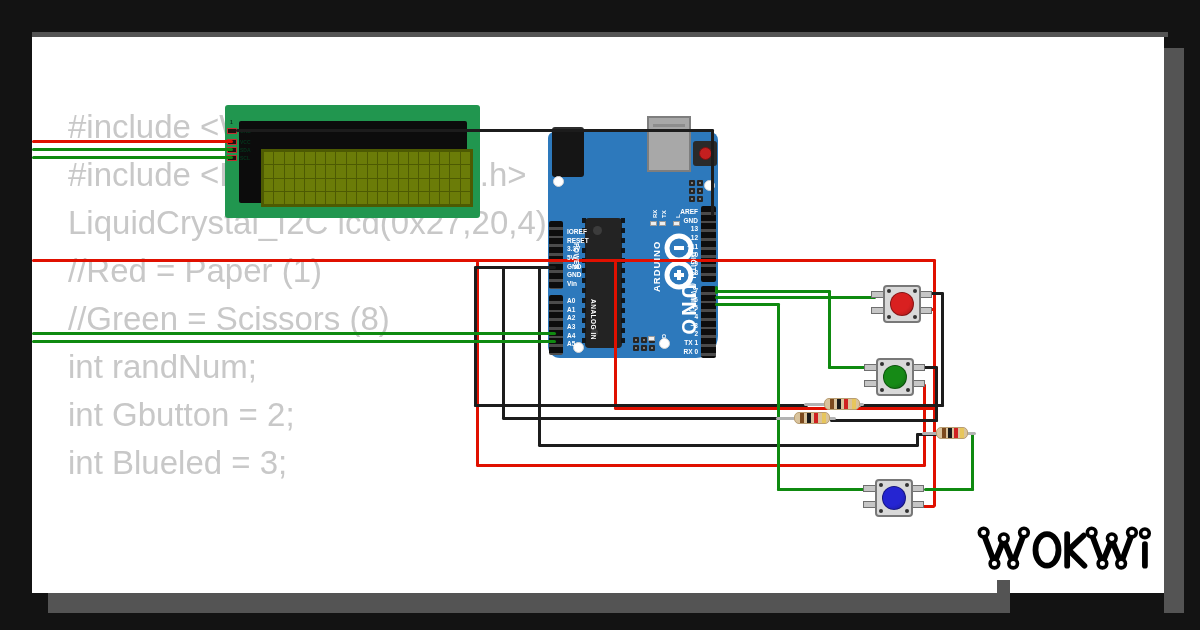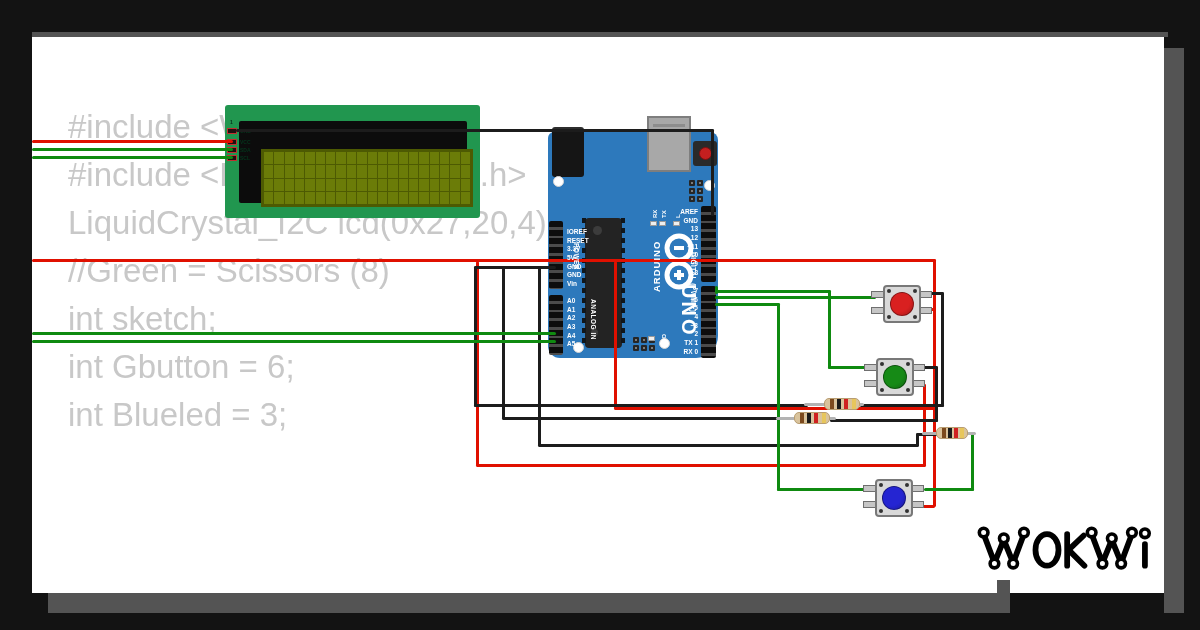--- a/index.html
+++ b/index.html
@@ -71,23 +71,24 @@
   <div class="shadow" style="left:32px;top:32px;width:1136px;height:5px;z-index:12;"></div>
   <div class="shadow" style="left:1164px;top:48px;width:20px;height:565px;z-index:12;"></div>
   <div class="shadow" style="left:997px;top:580px;width:13px;height:13px;z-index:12;"></div>
   <div class="shadow" style="left:48px;top:593px;width:962px;height:20px;z-index:12;"></div>
 
 
   <div class="code">
       <div>#include &lt;Wire.h&gt;</div>
       <div>#include &lt;LiquidCrystal_I2C.h&gt;</div>
       <div>LiquidCrystal_I2C lcd(0x27,20,4);</div>
+      <div>//Red = Paper (1)</div>
       <div>//Green = Scissors (8)</div>
-      <div>int sketch;</div>
-      <div>int Gbutton = 6;</div>
+      <div>int randNum;</div>
+      <div>int Gbutton = 2;</div>
       <div>int Blueled = 3;</div>
     </div>
 
   <div class="w wr" style="left:32px;top:140px;width:201px;height:3px;"></div>
   <div class="w wr" style="left:32px;top:259px;width:904px;height:3px;"></div>
   <div class="w wr" style="left:933px;top:259px;width:3px;height:248px;"></div>
   <div class="w wr" style="left:921px;top:308px;width:14px;height:3px;"></div>
   <div class="w wr" style="left:921px;top:505px;width:14px;height:3px;"></div>
   <div class="w wr" style="left:614px;top:261px;width:3px;height:148px;"></div>
   <div class="w wr" style="left:614px;top:407px;width:322px;height:3px;"></div>

